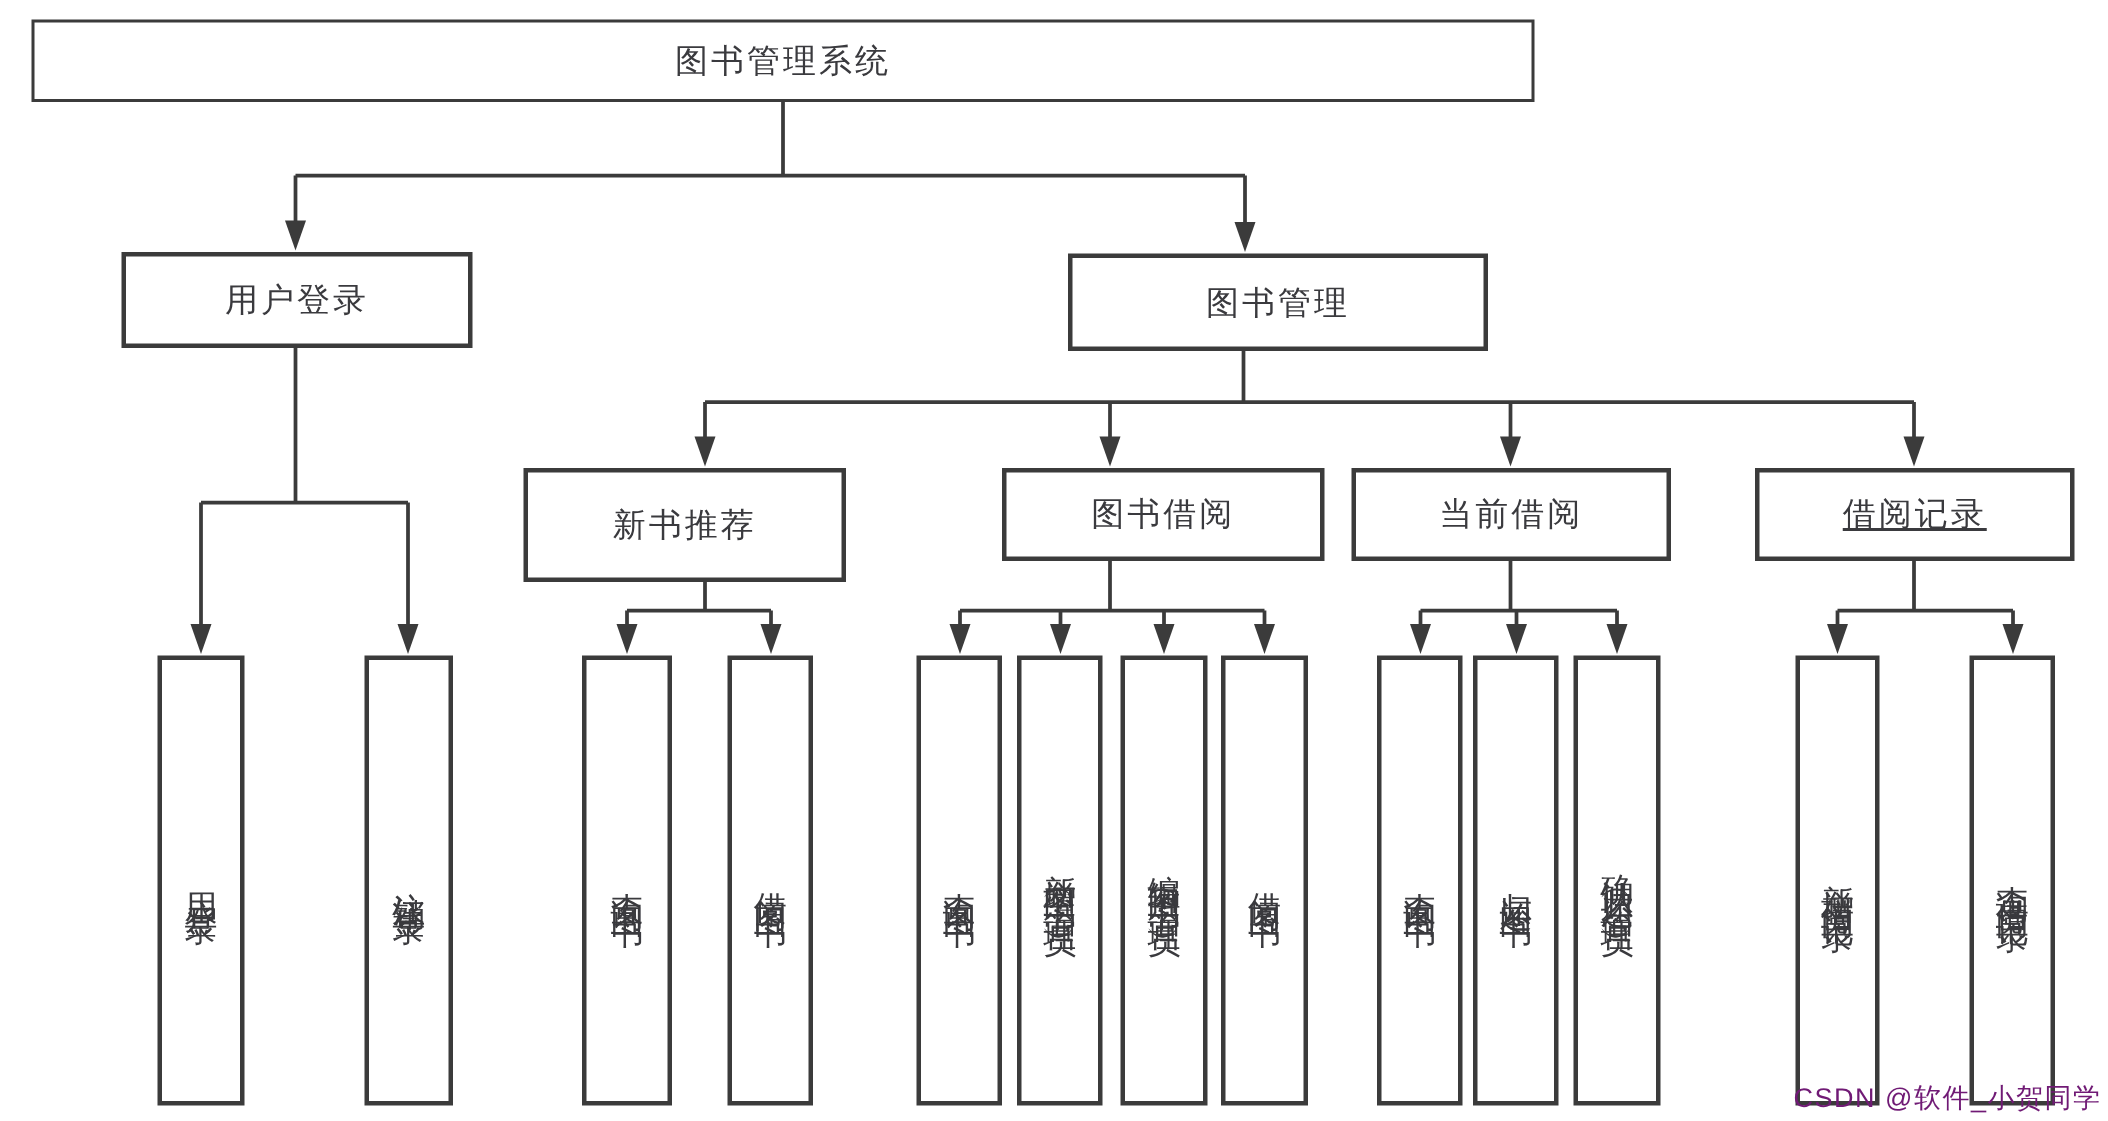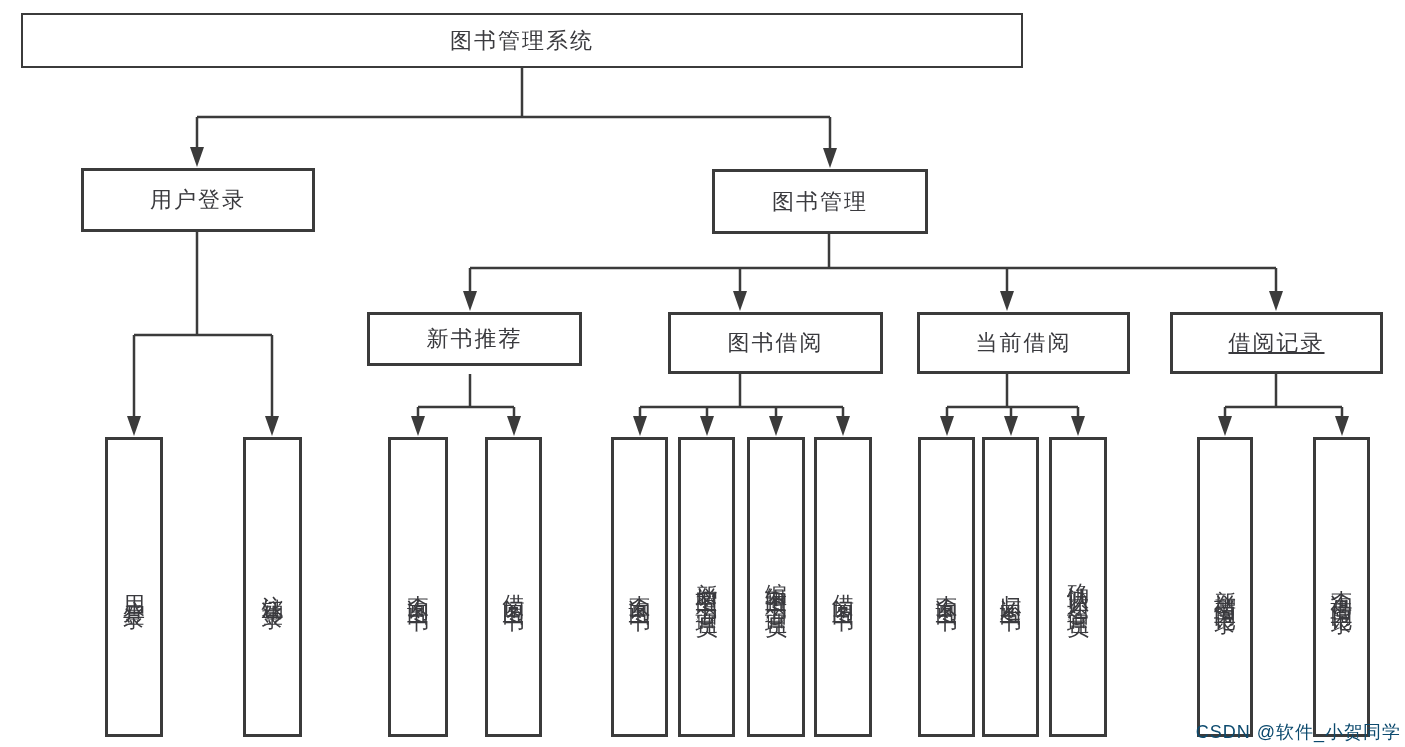--- a/index.html
+++ b/index.html
@@ -39,21 +39,21 @@
     letter-spacing: 5px;
     line-height: 1;
     white-space: nowrap;
   }
   .watermark {
     position: absolute;
     right: 4px;
     bottom: 3px;
     font-size: 18px;
     letter-spacing: 1px;
-    color: #0c4a6e;
+    color: #701a75;
     white-space: nowrap;
   }
 </style>
 </head>
 <body>
 
 <div class="canvas">
 
   <svg class="wires" viewBox="0 0 1405 747" xmlns="http://www.w3.org/2000/svg" fill="none" stroke="#3b3b3b" stroke-width="2.5">
 
@@ -131,31 +131,31 @@
     </g>
   </svg>
 
   <div class="node root" style="left:21px; top:13px; width:1002px; height:55px;">
     <span class="h-label">图书管理系统</span>
   </div>
 
   <div class="node" style="left:81px; top:168px; width:234px; height:64px;">
     <span class="h-label">用户登录</span>
   </div>
-  <div class="node" style="left:712px; top:169px; width:216px; height:65px;">
+  <div class="node" style="left:712px; top:169px; width:280px; height:65px;">
     <span class="h-label">图书管理</span>
   </div>
 
-  <div class="node" style="left:367px; top:312px; width:215px; height:54px;">
+  <div class="node" style="left:349px; top:312px; width:215px; height:76px;">
     <span class="h-label">新书推荐</span>
   </div>
   <div class="node" style="left:633px; top:312px; width:215px; height:62px;margin-left:35px;">
     <span class="h-label">图书借阅</span>
   </div>
-  <div class="node" style="left:901px; top:312px; width:213px; height:62px;margin-left:16px;">
+  <div class="node" style="left:901px; top:312px; width:213px; height:62px;">
     <span class="h-label">当前借阅</span>
   </div>
   <div class="node" style="left:1170px; top:312px; width:213px; height:62px;text-decoration:underline;">
     <span class="h-label">借阅记录</span>
   </div>
 
   <div class="node v-node" style="left:105px; top:437px; width:58px; height:300px;">
     <span class="v-label">用户登录</span>
   </div>
   <div class="node v-node" style="left:243px; top:437px; width:59px; height:300px;">

